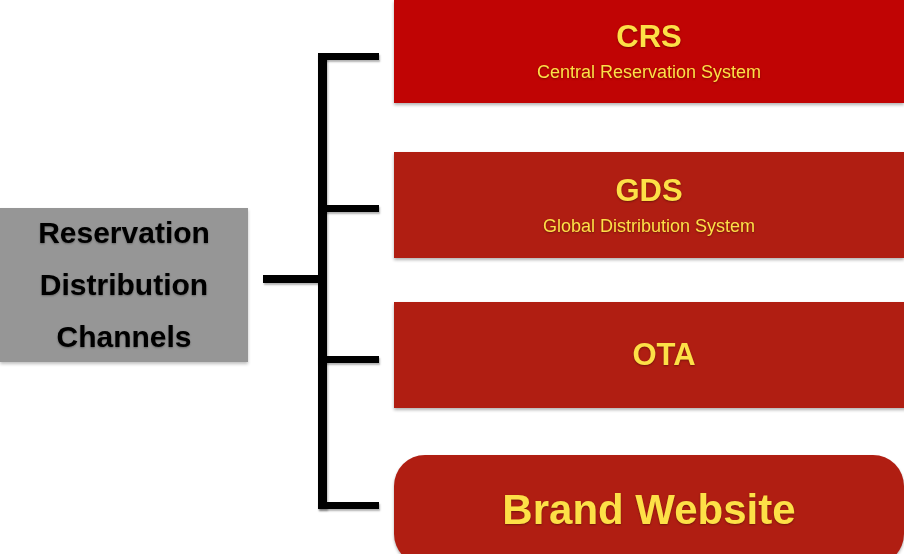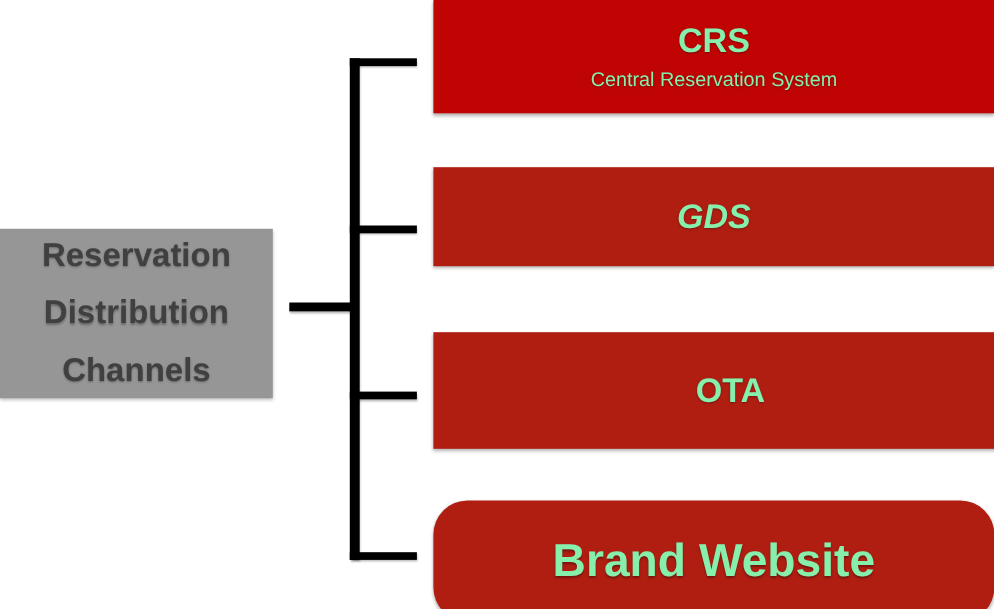--- a/index.html
+++ b/index.html
@@ -24,21 +24,21 @@
     width: 248px;
     height: 154px;
     background: #969696;
     box-shadow: 0 2px 3px rgba(0,0,0,0.25);
     display: flex;
     align-items: center;
     justify-content: center;
     text-align: center;
   }
   .root-box span {
-    color: #404040;
+    color: #000000;
     font-weight: 700;
     font-size: 30px;
     line-height: 52px;
     text-shadow: 0 1px 2px rgba(0,0,0,0.3);
     padding: 0 14px;
   }
 
   
   .line {
     position: absolute;
@@ -58,24 +58,24 @@
     left: 394px;
     width: 510px;
     background: #B01E12;
     box-shadow: 0 2px 3px rgba(0,0,0,0.3);
     display: flex;
     flex-direction: column;
     align-items: center;
     justify-content: center;
     gap: 9px;
     text-align: center;
-    color: #86efac;
+    color: #fde047;
   }
   .node-crs   { top: 0;     height: 103px; background: #C00404; }
-  .node-gds   { top: 152px; height: 90px; font-style: italic; }
+  .node-gds   { top: 152px; height: 106px; }
   .node-ota   { top: 302px; height: 106px; padding-left: 15px; }
   .node-brand { top: 455px; height: 110px; border-radius: 31px;  }
 
   .node-title {
     font-weight: 700;
     font-size: 31px;
     line-height: 1.1;
     text-shadow: 0 1px 2px rgba(0,0,0,0.35);
   }
   .node-sub {
@@ -104,20 +104,21 @@
   <div class="line b3"></div>
   <div class="line b4"></div>
 
   <div class="node node-crs">
     <div class="node-title">CRS</div>
     <div class="node-sub">Central Reservation System</div>
   </div>
 
   <div class="node node-gds">
     <div class="node-title">GDS</div>
+    <div class="node-sub">Global Distribution System</div>
   </div>
 
   <div class="node node-ota">
     <div class="node-title">OTA</div>
   </div>
 
   <div class="node node-brand">
     <div class="node-title brand-title">Brand Website</div>
   </div>
 

